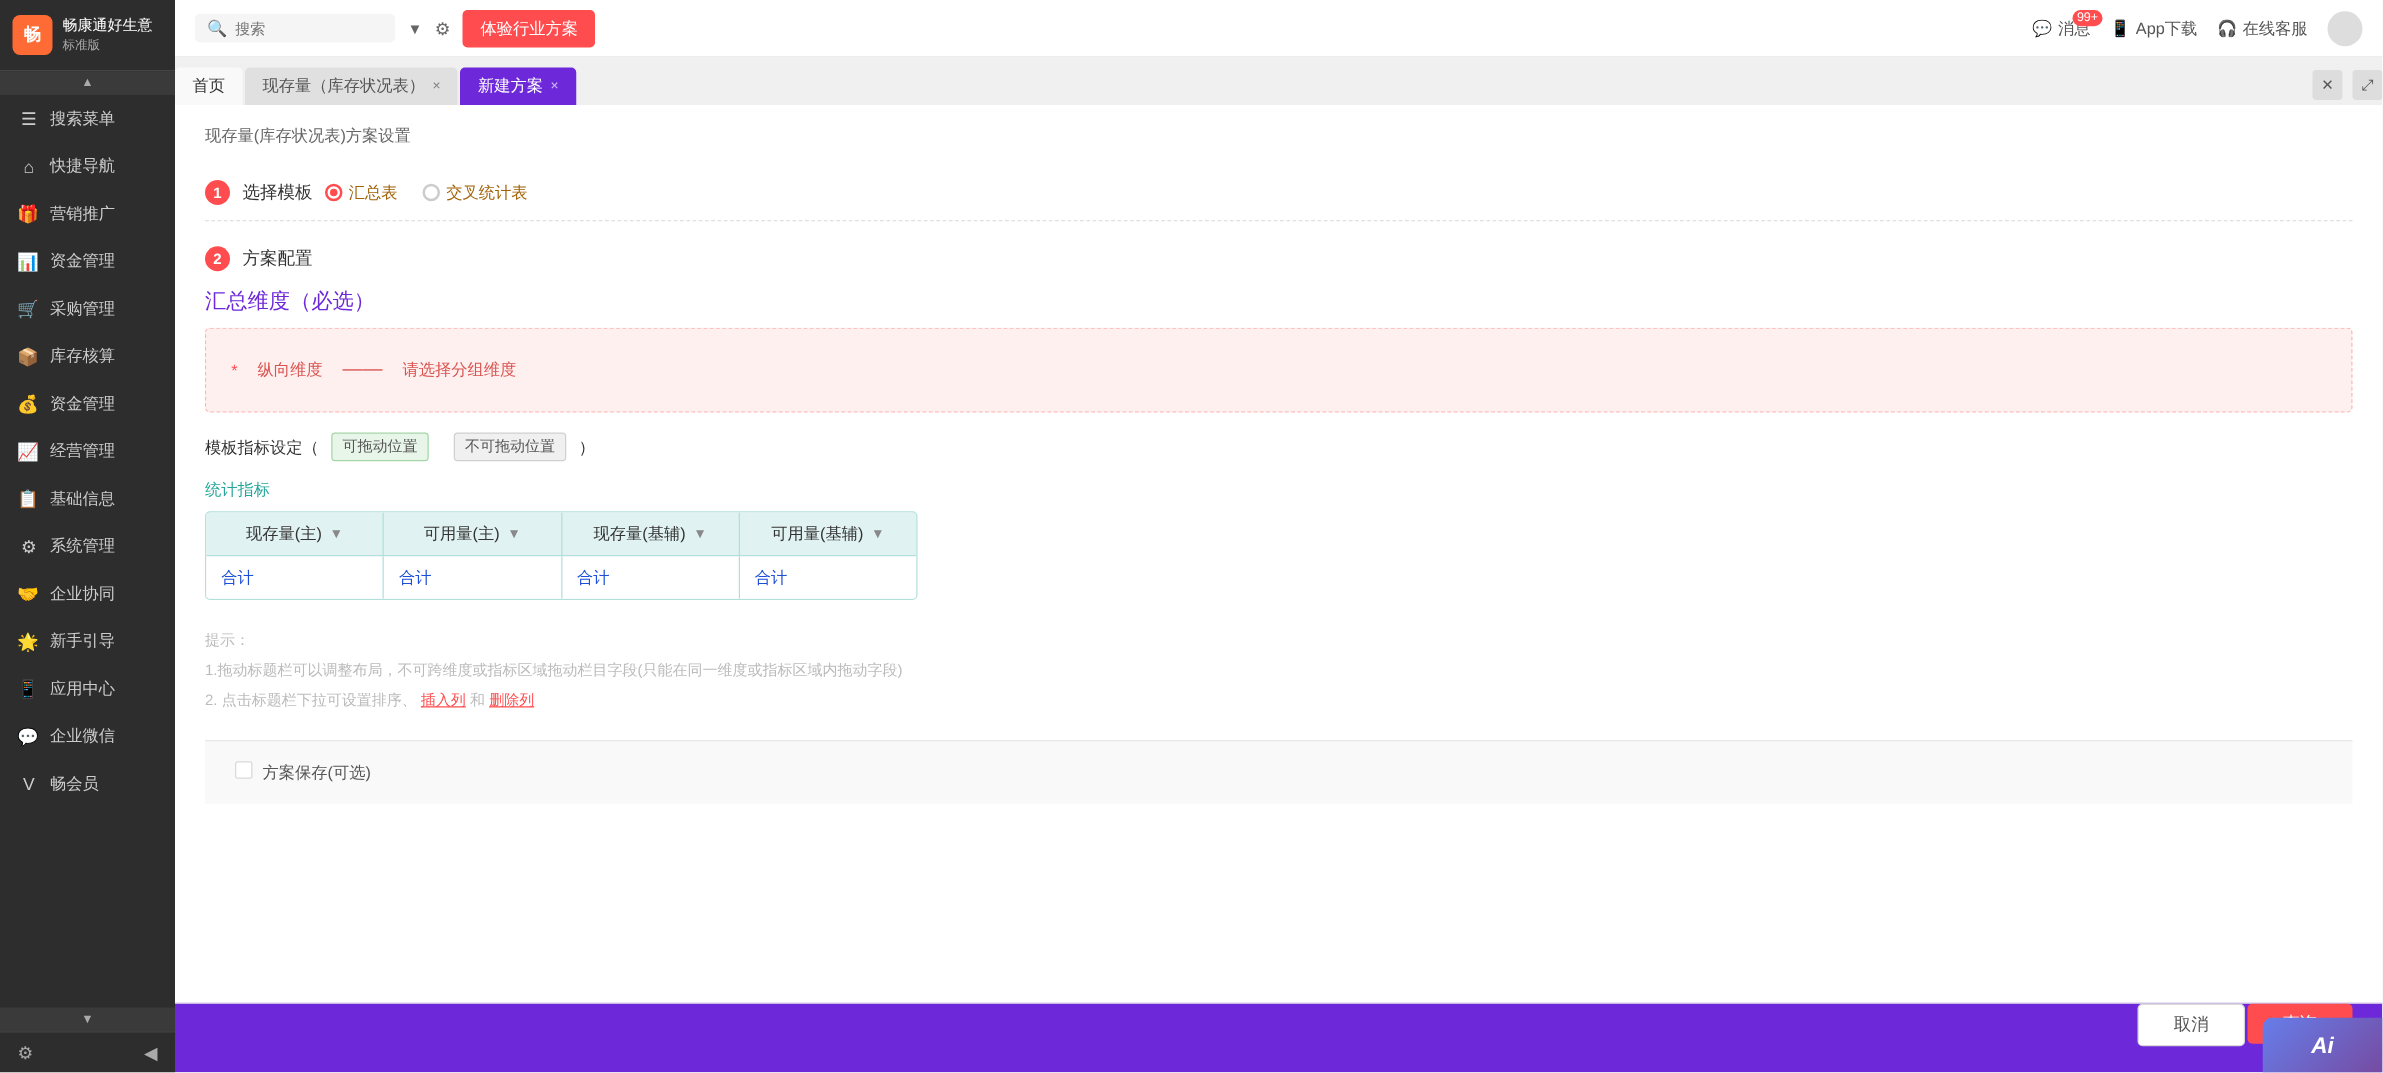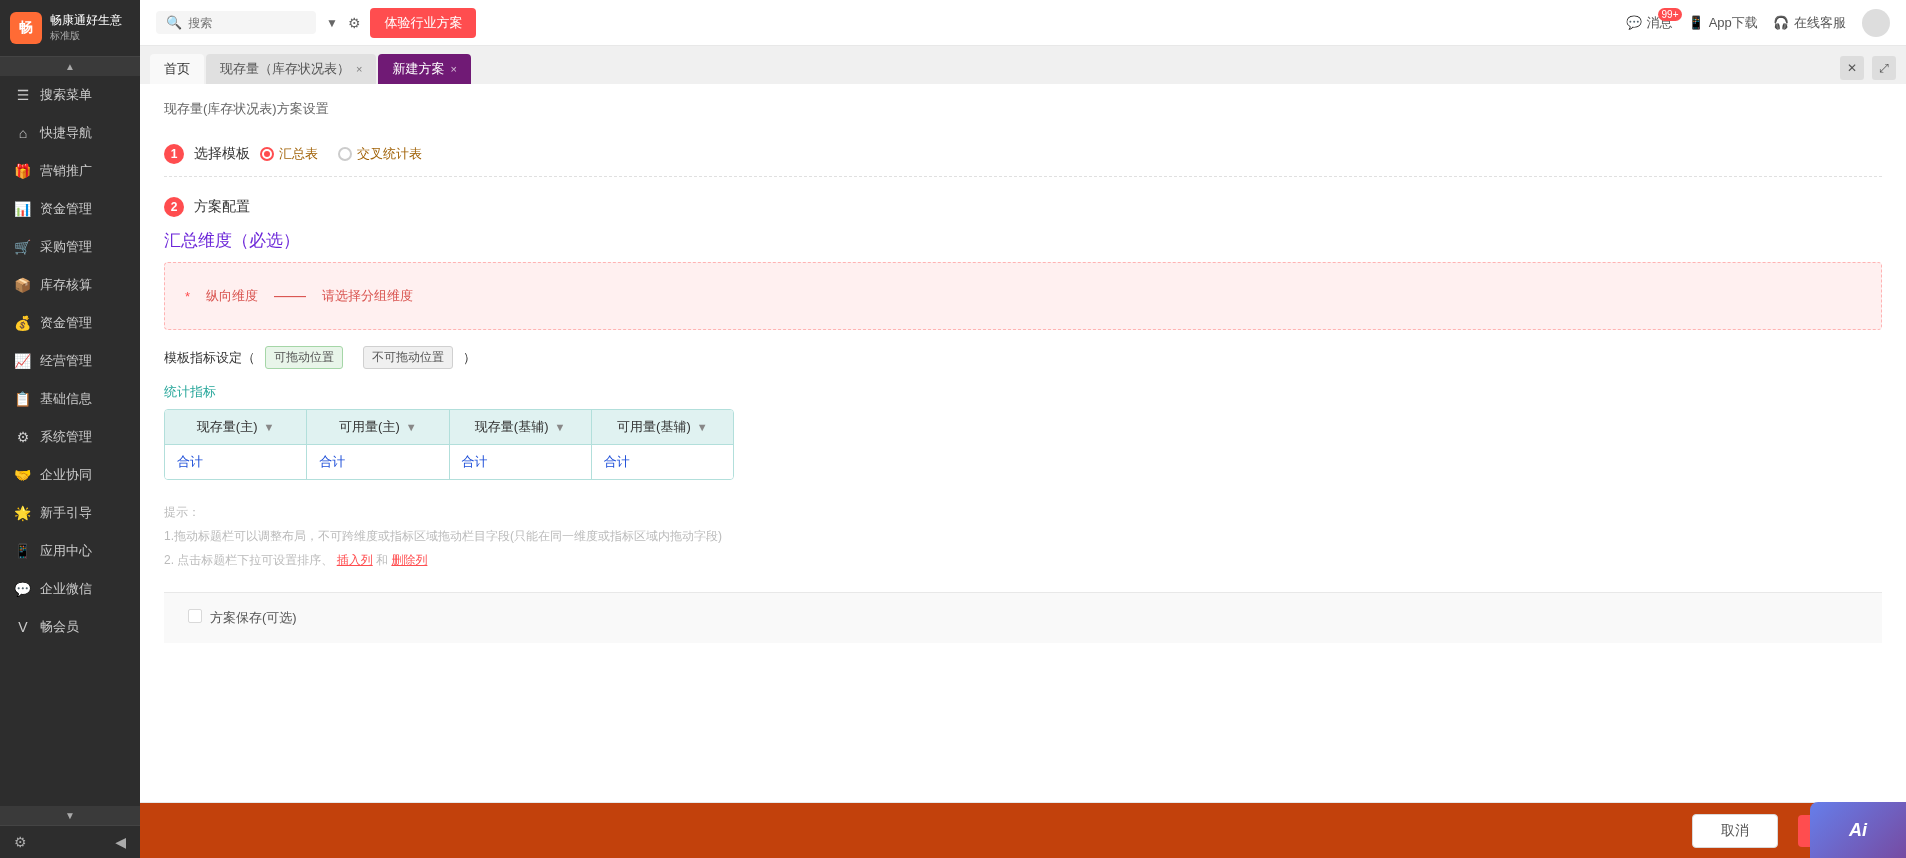--- a/index.html
+++ b/index.html
@@ -119,38 +119,38 @@
       background: #ddd;
       border-radius: 50%;
     }
 
     
     .tabs-bar {
       height: 38px;
       background: #f0f0f0;
       display: flex;
       align-items: flex-end;
-      padding: 0 10px;
+      padding: 0 0;
       gap: 2px;
       flex-shrink: 0;
     }
     .tab {
       height: 30px;
       padding: 0 14px;
       display: flex;
       align-items: center;
       gap: 6px;
       background: #e0e0e0;
       border-radius: 4px 4px 0 0;
       cursor: pointer;
       font-size: 13px;
       color: #555;
     }
     .tab.active {
-      background: #701a75;
+      background: #6d28d9;
       color: white;
     }
     .tab-home {
       background: #f9f9f9;
       color: #333;
     }
     .tab-close {
       font-size: 11px;
       cursor: pointer;
       opacity: 0.7;
@@ -378,27 +378,27 @@
       width: 14px; height: 14px;
       border: 1px solid #d9d9d9;
       border-radius: 2px;
       background: #fff;
       cursor: pointer;
     }
 
     
     .bottom-bar {
       height: 56px;
-      background: #c2410c;
+      background: #6d28d9;
       border-top: 1px solid #e8e8e8;
       display: flex;
-      align-items: center;
+      align-items: flex-start;
       justify-content: flex-end;
       padding: 0 24px;
-      gap: 20px;
+      gap: 2px;
       flex-shrink: 0;
     }
     .btn-cancel {
       padding: 7px 28px;
       border: 1px solid #d9d9d9;
       background: #fff;
       border-radius: 4px;
       cursor: pointer;
       font-size: 14px;
       color: #555;
@@ -412,21 +412,21 @@
       cursor: pointer;
       font-size: 14px;
     }
 
     
     .ai-float {
       position: fixed;
       bottom: 0;
       right: 0;
       width: 96px;
-      height: 56px;
+      height: 44px;
       background: linear-gradient(135deg, #667eea, #764ba2);
       display: flex;
       align-items: center;
       justify-content: center;
       cursor: pointer;
       border-radius: 8px 0 0 0;
     }
     .ai-float-text {
       color: white;
       font-size: 18px;

